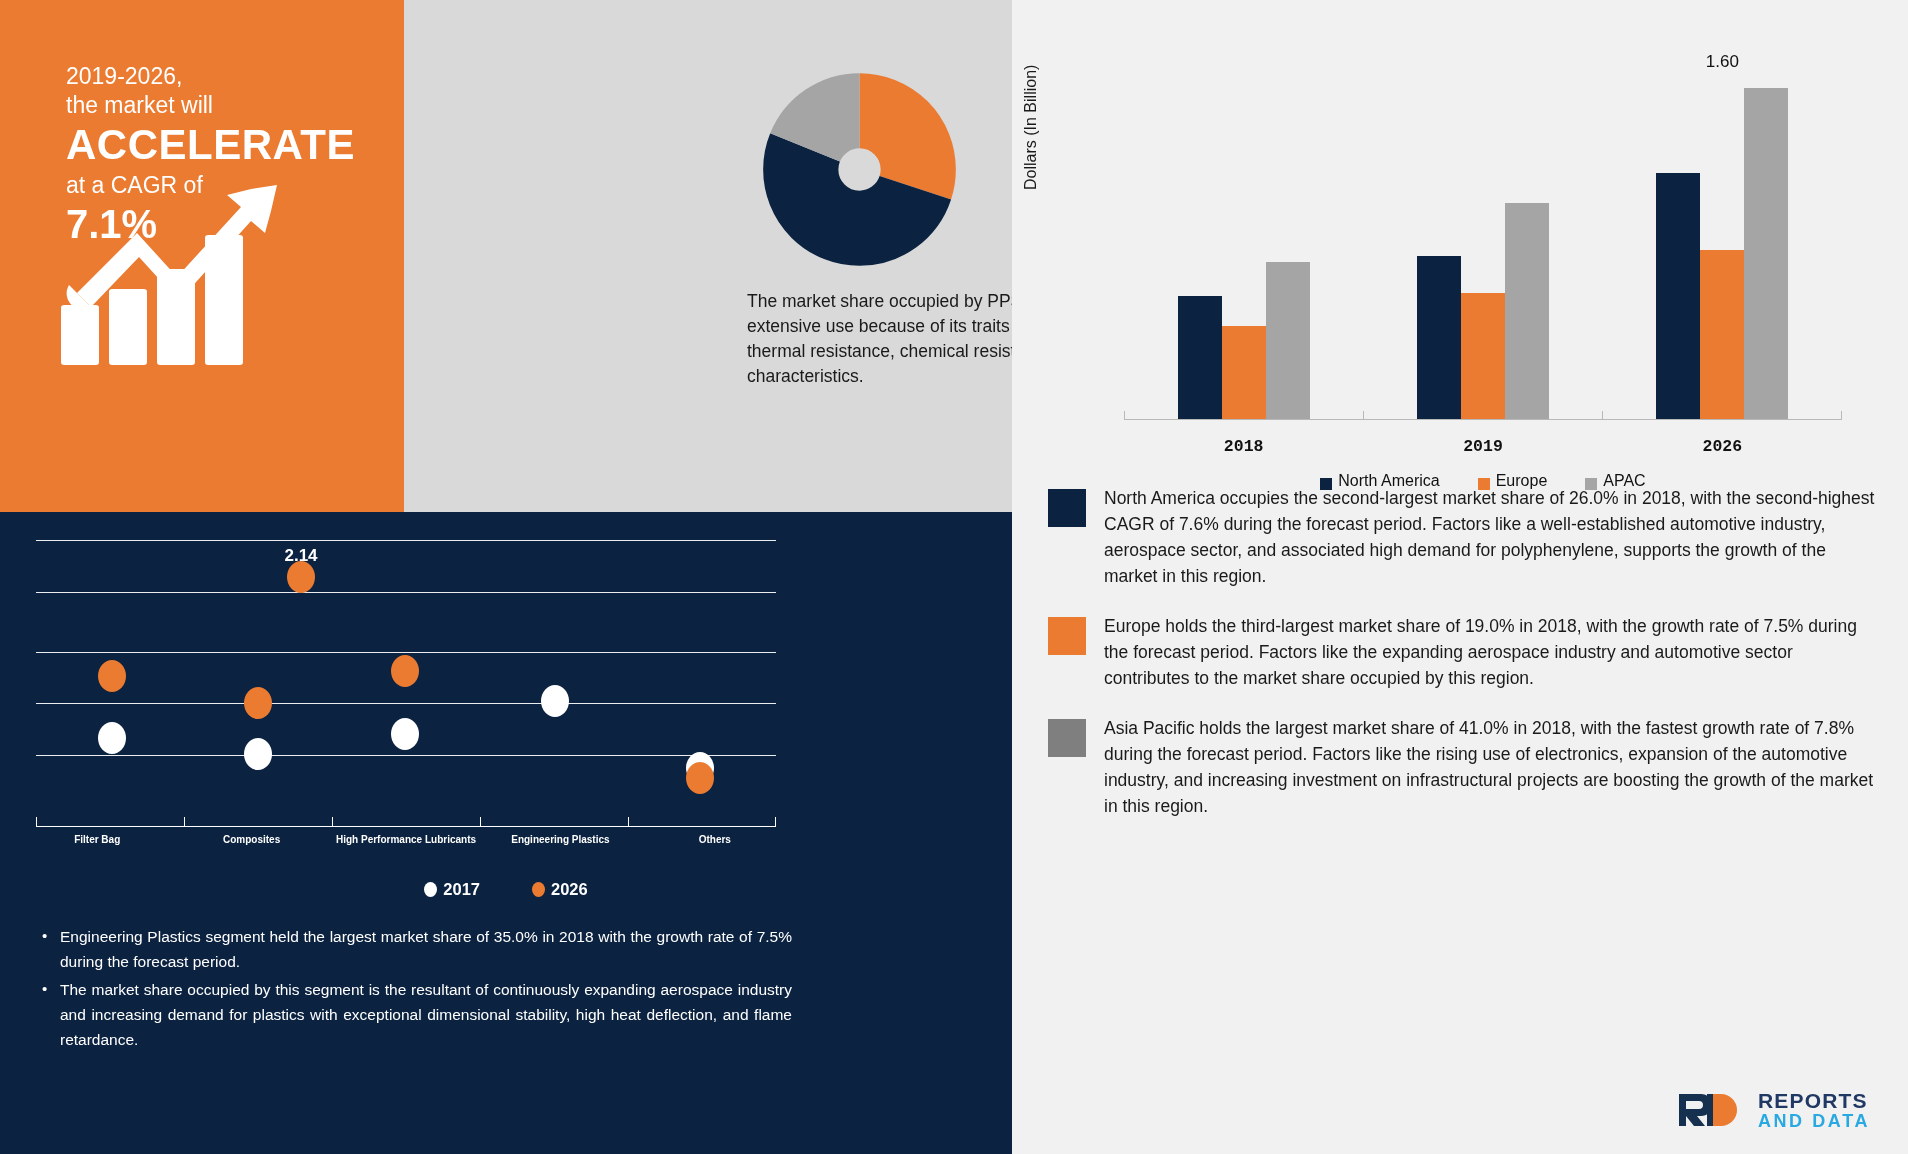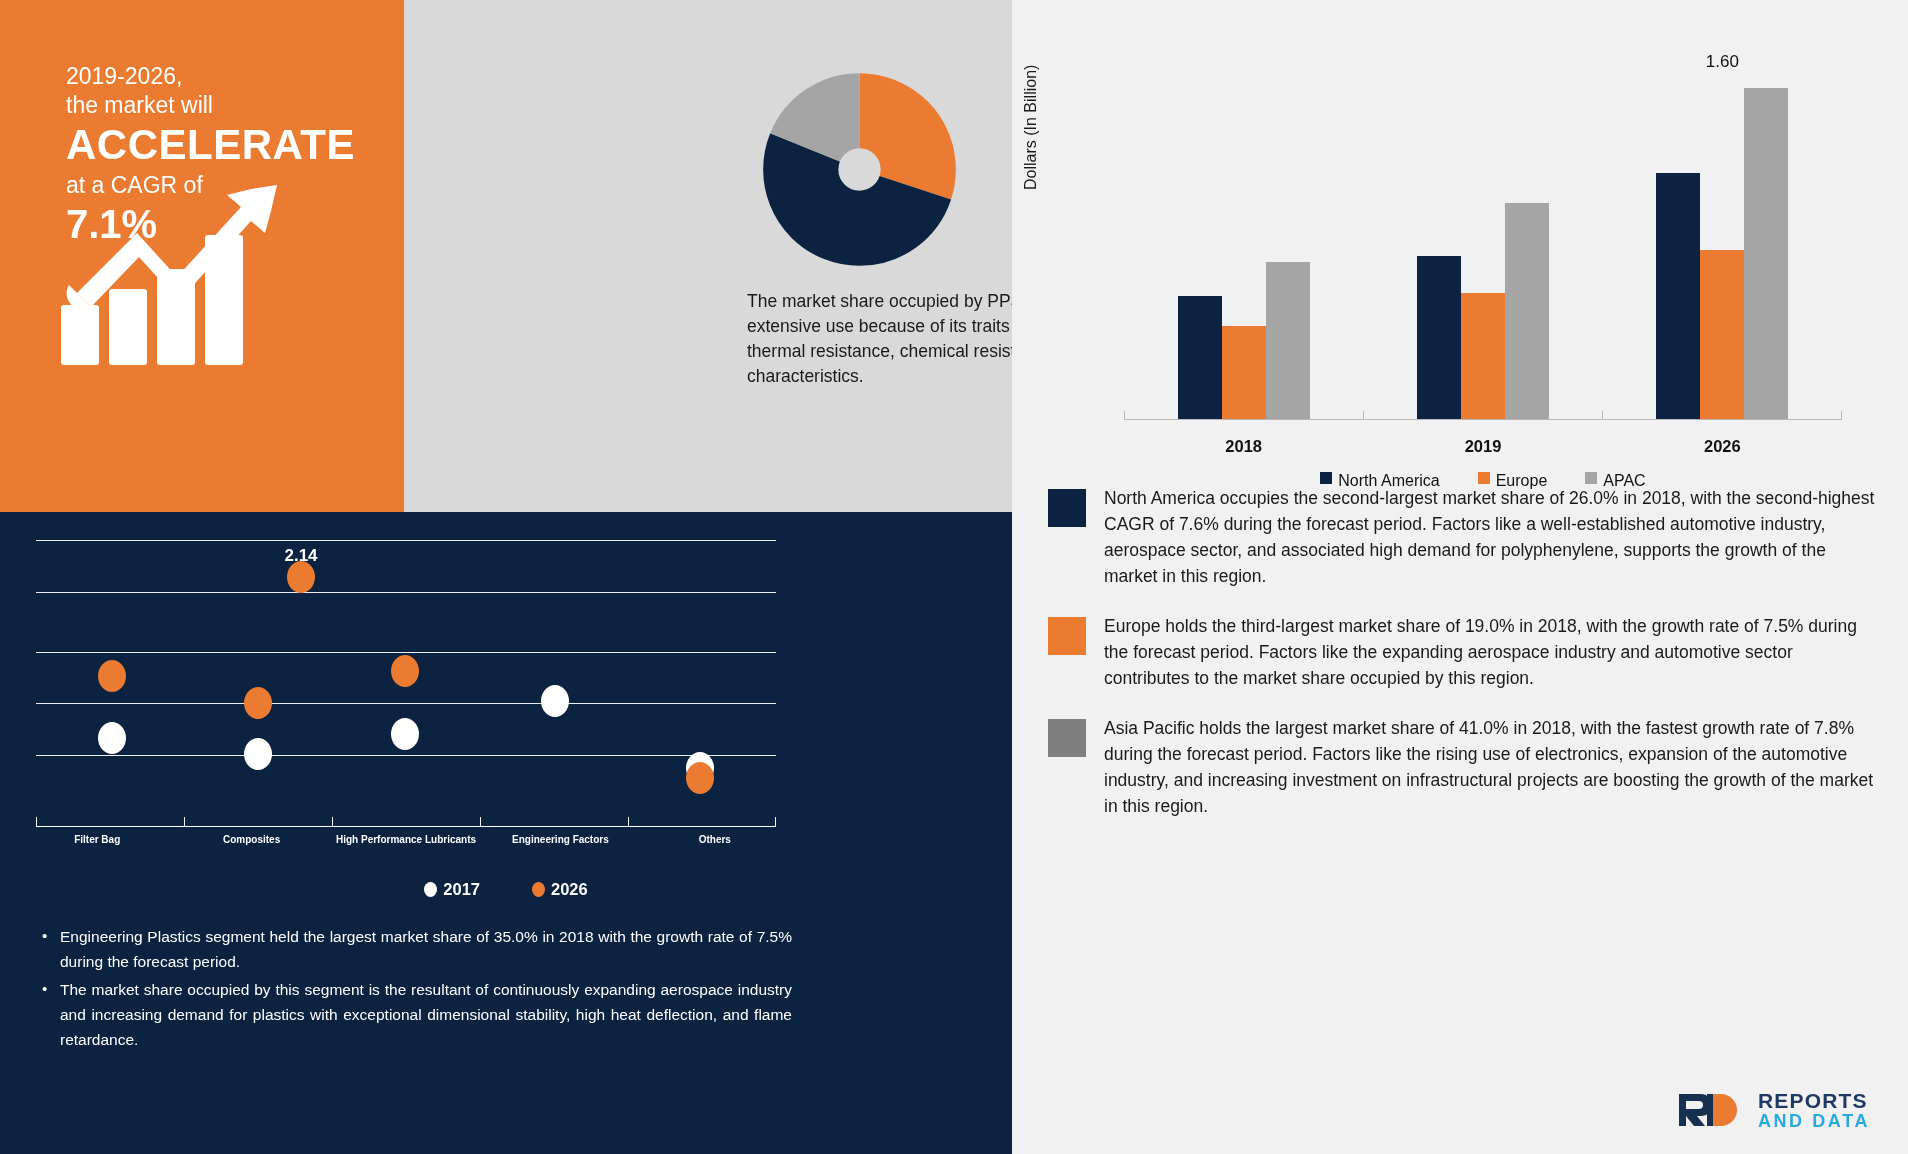--- a/index.html
+++ b/index.html
@@ -93,27 +93,27 @@
   .groups { position:absolute; left:0; right:0; bottom:1px; top:0; display:flex; }
   .group { flex:1; display:flex; align-items:flex-end; justify-content:center; gap:0; position:relative; }
   .bar { width:44px; }
   .bar.na { background:#0b2240; }
   .bar.eu { background:#ea7b31; }
   .bar.ap { background:#a5a5a5; }
   .bar-val {
     position:absolute; font-size:17px; font-weight:normal; color:#111;
     transform:translateX(-50%);
   }
-  .x-cats { position:absolute; left:52px; right:20px; bottom:24px; display:flex; }
+  .x-cats { position:absolute; left:52px; right:20px; bottom:24px; display:flex;font-family:Liberation Mono, monospace; }
   .x-cats .xc { flex:1; text-align:center; font-size:16.5px; font-weight:bold; color:#111; }
   .bar-legend {
     position:absolute; left:52px; right:20px; bottom:-10px;
     display:flex; justify-content:center; gap:38px; align-items:center;
   }
-  .bar-legend .li { display:flex; align-items:flex-start; gap:6px; font-size:16px; color:#111; }
+  .bar-legend .li { display:flex; align-items:flex-end; gap:6px; font-size:16px; color:#111; }
   .bar-legend .swatch { width:12px; height:12px; }
 
   
   .regions { position:absolute; left:36px; top:485px; width:830px; }
   .region { display:flex; gap:18px; margin-bottom:24px; }
   .region .chip { width:38px; height:38px; flex:0 0 38px; margin-top:4px; }
   .region p { font-size:17.5px; line-height:26px; color:#1a1a1a; }
 
   
   .logo { position:absolute; right:38px; bottom:24px; display:flex; align-items:center; gap:9px; }
@@ -199,21 +199,21 @@
       <div class="tick" style="left:296px;"></div>
       <div class="tick" style="left:444px;"></div>
       <div class="tick" style="left:592px;"></div>
       <div class="tick" style="left:739px;"></div>
     </div>
 
     <div class="dot-cats">
       <div class="cat">Filter Bag</div>
       <div class="cat">Composites</div>
       <div class="cat">High Performance Lubricants</div>
-      <div class="cat">Engineering Factors</div>
+      <div class="cat">Engineering Plastics</div>
       <div class="cat">Others</div>
     </div>
 
     <div class="dot-legend">
       <div class="li">
         <span class="swatch" style="background:#ffffff;"></span>
         <span>2017</span>
       </div>
       <div class="li">
         <span class="swatch" style="background:#ea7b31;"></span>

